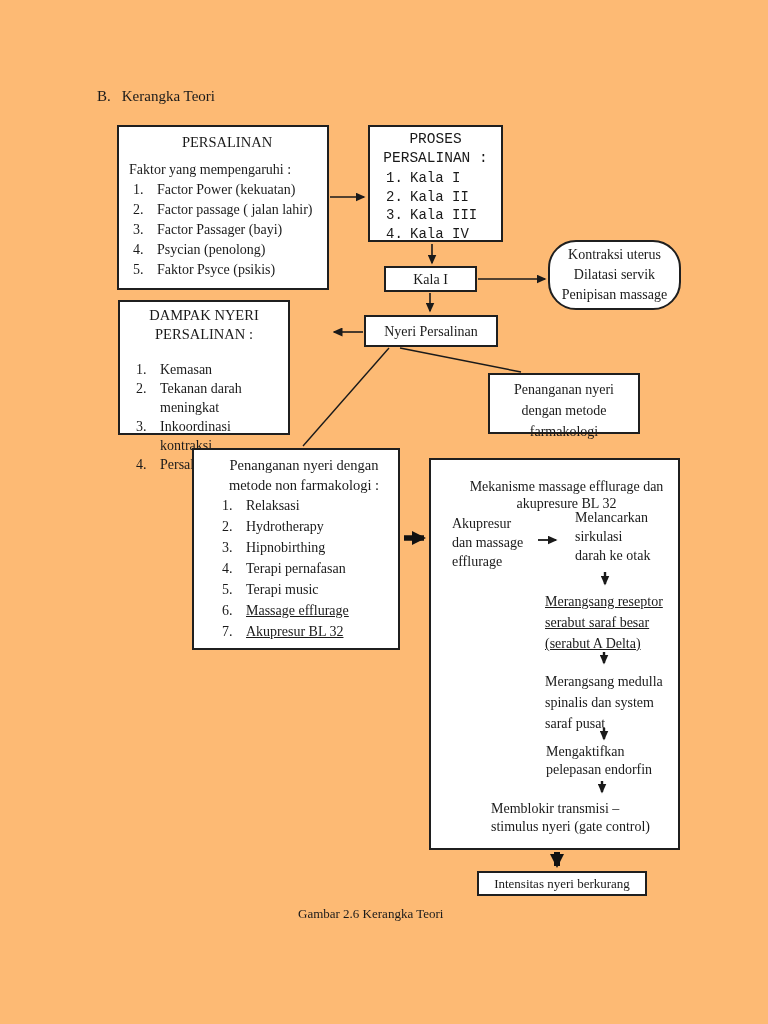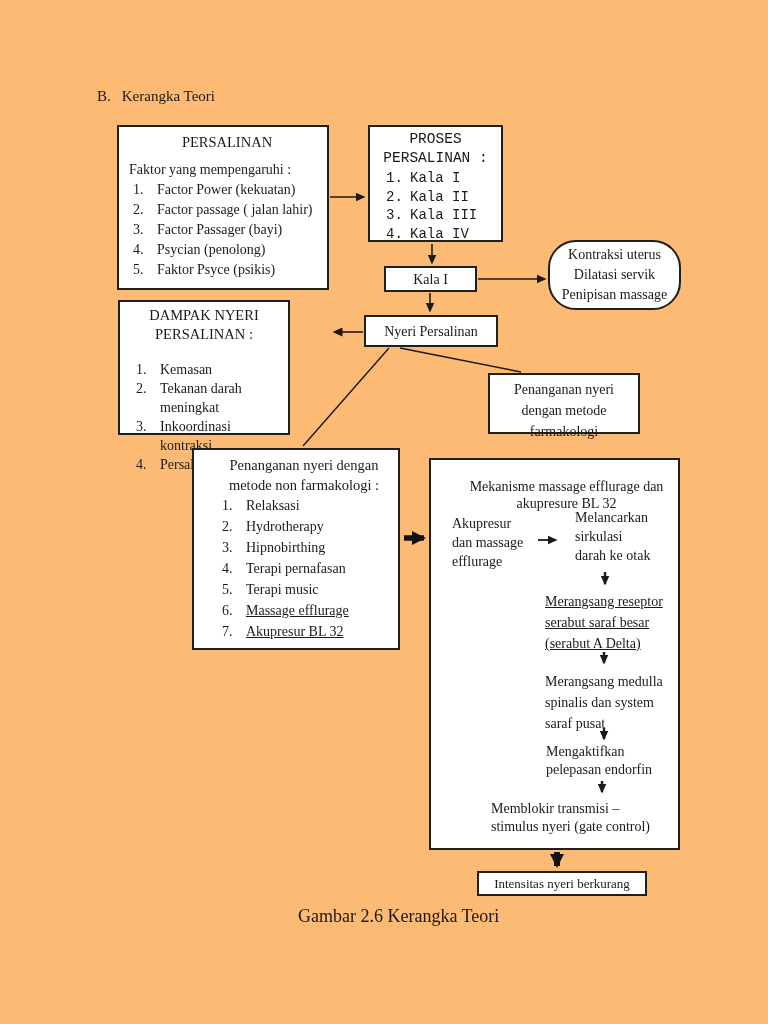--- a/index.html
+++ b/index.html
@@ -36,21 +36,21 @@
   .box-mekanisme{left:429px;top:458px;width:251px;height:392px;}
   .mk{position:absolute;line-height:19px;}
   .mk-title{left:12px;top:8px;width:100%;text-align:center;line-height:17px;margin-top:10px;}
   .mk-source{left:21px;top:54px;}
   .mk-step1{left:144px;top:48px;}
   .mk-step2{left:114px;top:131px;line-height:21px;text-decoration:underline;}
   .mk-step3{left:114px;top:211px;line-height:21px;}
   .mk-step4{left:115px;top:283px;line-height:18px;}
   .mk-step5{left:60px;top:340px;line-height:18px;}
   .box-intensitas{left:477px;top:871px;width:170px;height:25px;line-height:22px;font-size:13px;}
-  .caption{position:absolute;left:298px;top:906px;font-size:18px;z-index:2;}
+  .caption{position:absolute;left:298px;top:906px;font-size:13px;z-index:2;}
 </style>
 </head>
 <body>
 
 <div class="page">
 
   <svg class="connectors" width="768" height="1024" viewBox="0 0 768 1024">
     <defs>
       <marker id="ah" viewBox="0 0 10 9" markerWidth="10" markerHeight="9" refX="8.5" refY="4.5" orient="auto" markerUnits="userSpaceOnUse">
         <path d="M0,0 L10,4.5 L0,9 z" fill="#1a1a1a"></path>

